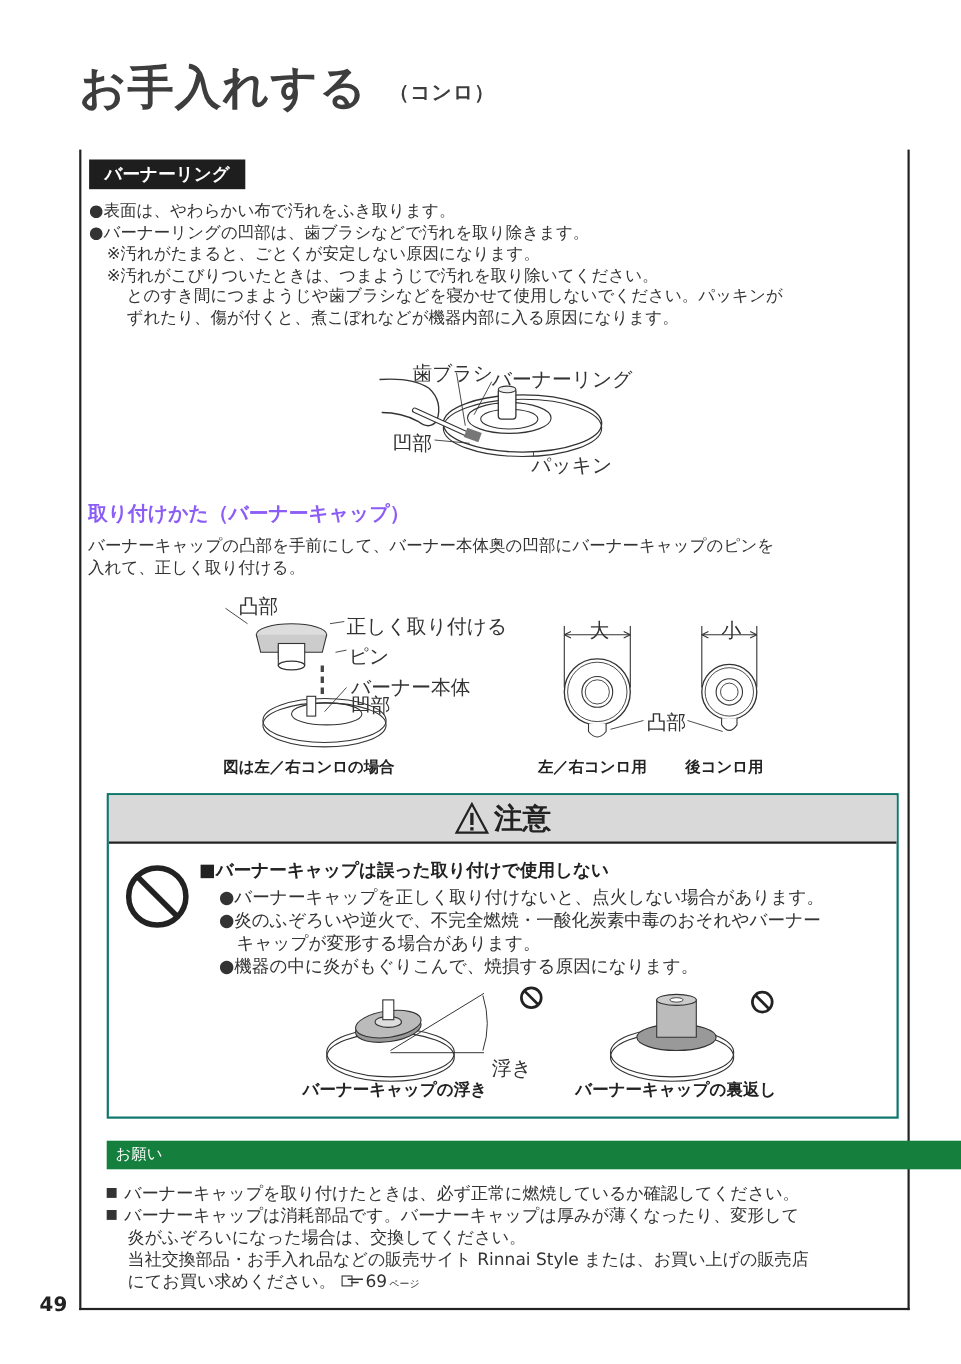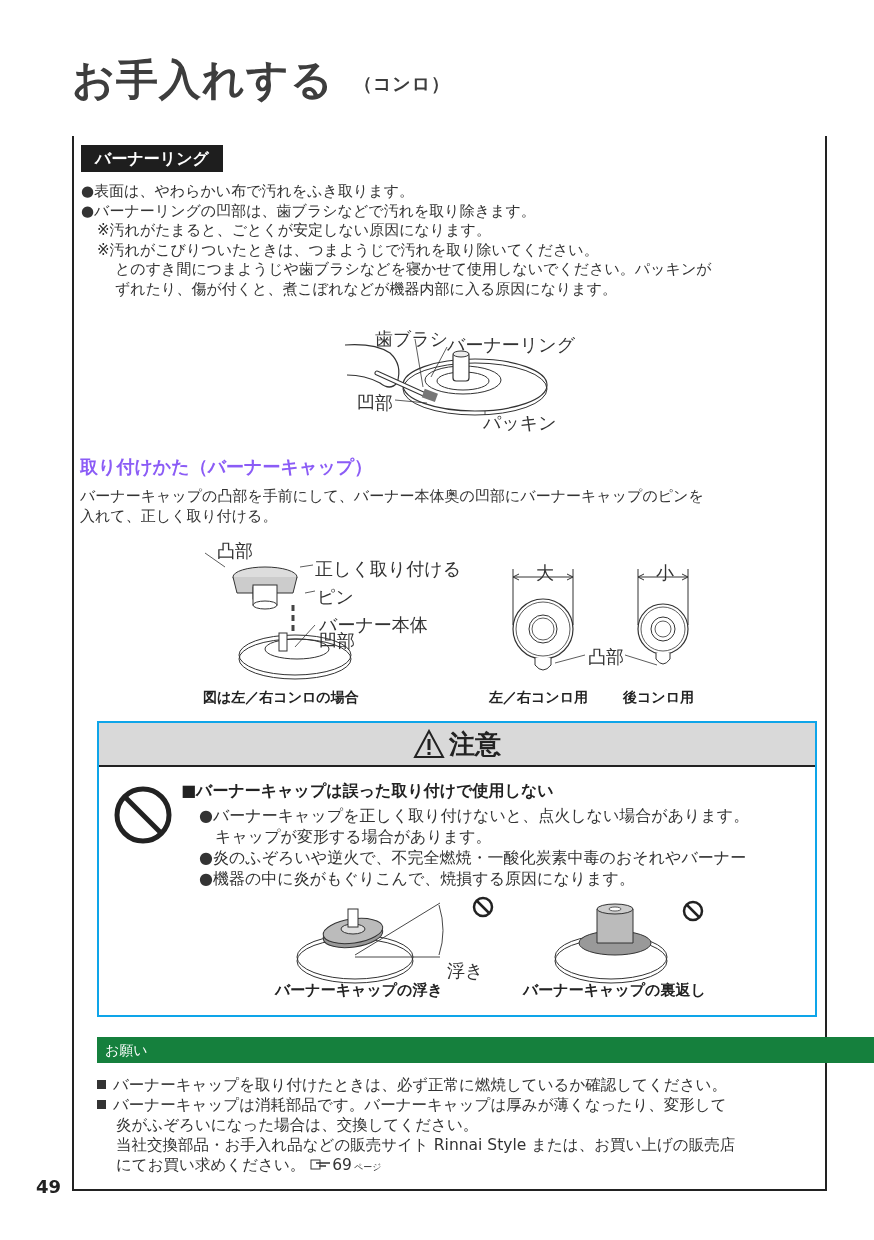--- a/index.html
+++ b/index.html
@@ -12,21 +12,21 @@
            border-left: 2px solid #222; border-right: 2px solid #222; border-bottom: 2px solid #222; }
   .section-label { left: 81px; top: 145px; height: 27px; padding: 0 14px; background: #1e1e1e; color: #fff;
                    font-size: 16px; font-weight: bold; line-height: 27px; }
   .txt { font-size: 15px; line-height: 19.5px; color: #333; }
   .line { white-space: nowrap; }
   .indent1 { padding-left: 16px; }
   .indent2 { padding-left: 34px; }
   .h2 { left: 80px; top: 455px; font-size: 18px; font-weight: bold; color: #8b5cf6; }
   .fig-label { font-size: 18px; color: #333; white-space: nowrap; }
   .fig-caption { font-size: 14px; font-weight: bold; color: #222; white-space: nowrap; }
-  .caution { left: 97px; top: 721px; width: 716px; height: 292px; border: 2px solid #0ea5e9; }
+  .caution { left: 97px; top: 721px; width: 716px; height: 292px; border: 2px solid #0f766e; }
   .caution-head { position: absolute; left: 0; top: 0; right: 0; height: 42px; background: #d9d9d9;
                   border-bottom: 2px solid #222; display: flex; align-items: center; justify-content: center;
                   font-size: 26px; font-weight: bold; color: #222; }
   .caution-head svg { margin-right: 4px; }
   .request-bar { left: 97px; top: 1037px; width: 795px; height: 26px; background: #15803d; color: #fff;
                  font-size: 14px; font-weight: normal; line-height: 26px; padding-left: 8px; box-sizing: border-box; }
   .page-num { left: 36px; top: 1176px; font-size: 18px; font-weight: bold; color: #222; }
   .bullet-sq { display: inline-block; width: 9px; height: 9px; background: #333; margin-right: 7px; vertical-align: 1px; }
 </style>
 </head>
@@ -142,22 +142,22 @@
     </svg>
     <span>注意</span>
   </div>
   <svg class="abs" style="left:14px; top:62px;" width="60" height="60" viewBox="0 0 60 60">
     <circle cx="30" cy="30" r="26" fill="none" stroke="#222" stroke-width="5"></circle>
     <line x1="12" y1="12" x2="48" y2="48" stroke="#222" stroke-width="5"></line>
   </svg>
   <div class="abs" style="left:82px; top:58px; font-size:16px; font-weight:bold; color:#222; white-space:nowrap;">■バーナーキャップは誤った取り付けで使用しない</div>
   <div class="abs txt" style="left:100px; top:82px; font-size:16px; line-height:21px;">
     <div class="line">●バーナーキャップを正しく取り付けないと、点火しない場合があります。</div>
+    <div class="line">●炎のふぞろいや逆火で、不完全燃焼・一酸化炭素中毒のおそれやバーナー</div>
     <div class="line" style="padding-left:16px;">キャップが変形する場合があります。</div>
-    <div class="line">●炎のふぞろいや逆火で、不完全燃焼・一酸化炭素中毒のおそれやバーナー</div>
     <div class="line">●機器の中に炎がもぐりこんで、焼損する原因になります。</div>
   </div>
 
   <svg class="abs" style="left:196px; top:172px;" width="220" height="90" viewBox="0 0 220 90">
     <ellipse cx="60" cy="62" rx="58" ry="22" fill="#fff" stroke="#333" stroke-width="1"></ellipse>
     <ellipse cx="60" cy="66" rx="58" ry="22" fill="none" stroke="#333" stroke-width="1"></ellipse>
     <ellipse cx="58" cy="40" rx="30" ry="12" fill="#999" stroke="#333" stroke-width="1" transform="rotate(-8 58 40)"></ellipse>
     <ellipse cx="58" cy="36" rx="30" ry="12" fill="#bbb" stroke="#333" stroke-width="1" transform="rotate(-8 58 36)"></ellipse>
     <ellipse cx="58" cy="34" rx="12" ry="5" fill="#ddd" stroke="#333" stroke-width="1"></ellipse>
     <rect x="53" y="14" width="10" height="18" fill="#fff" stroke="#333" stroke-width="1"></rect>

